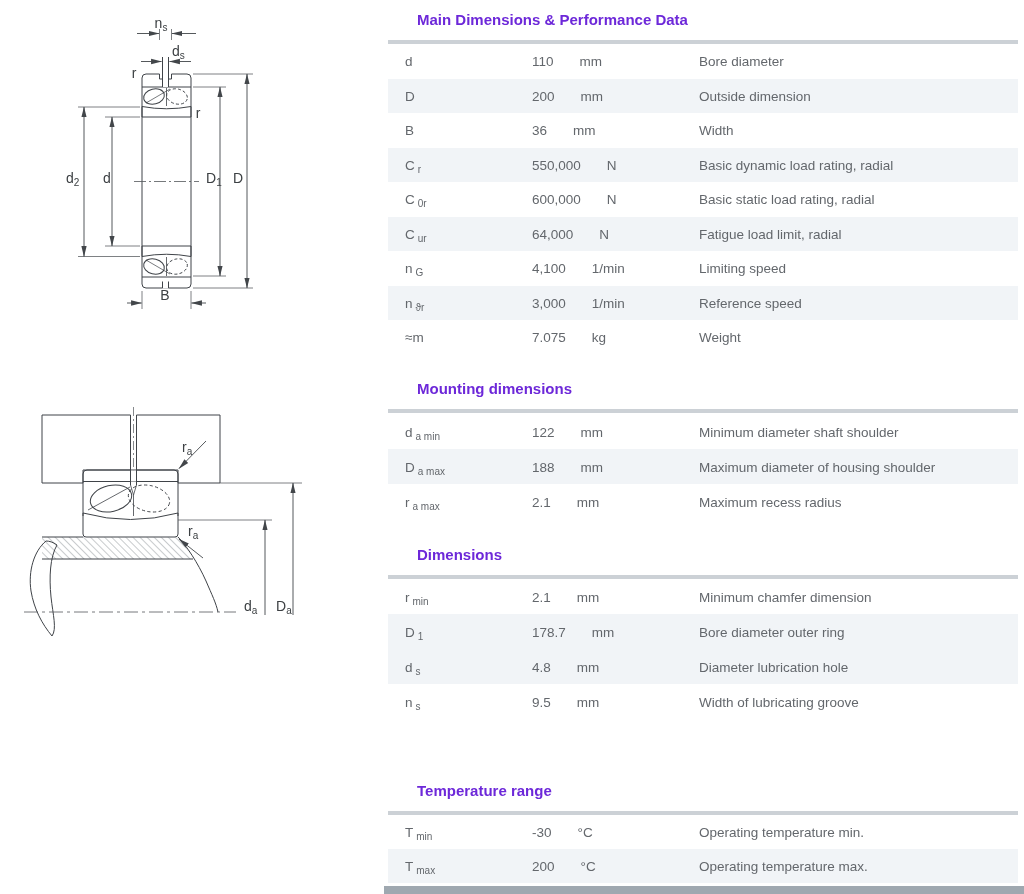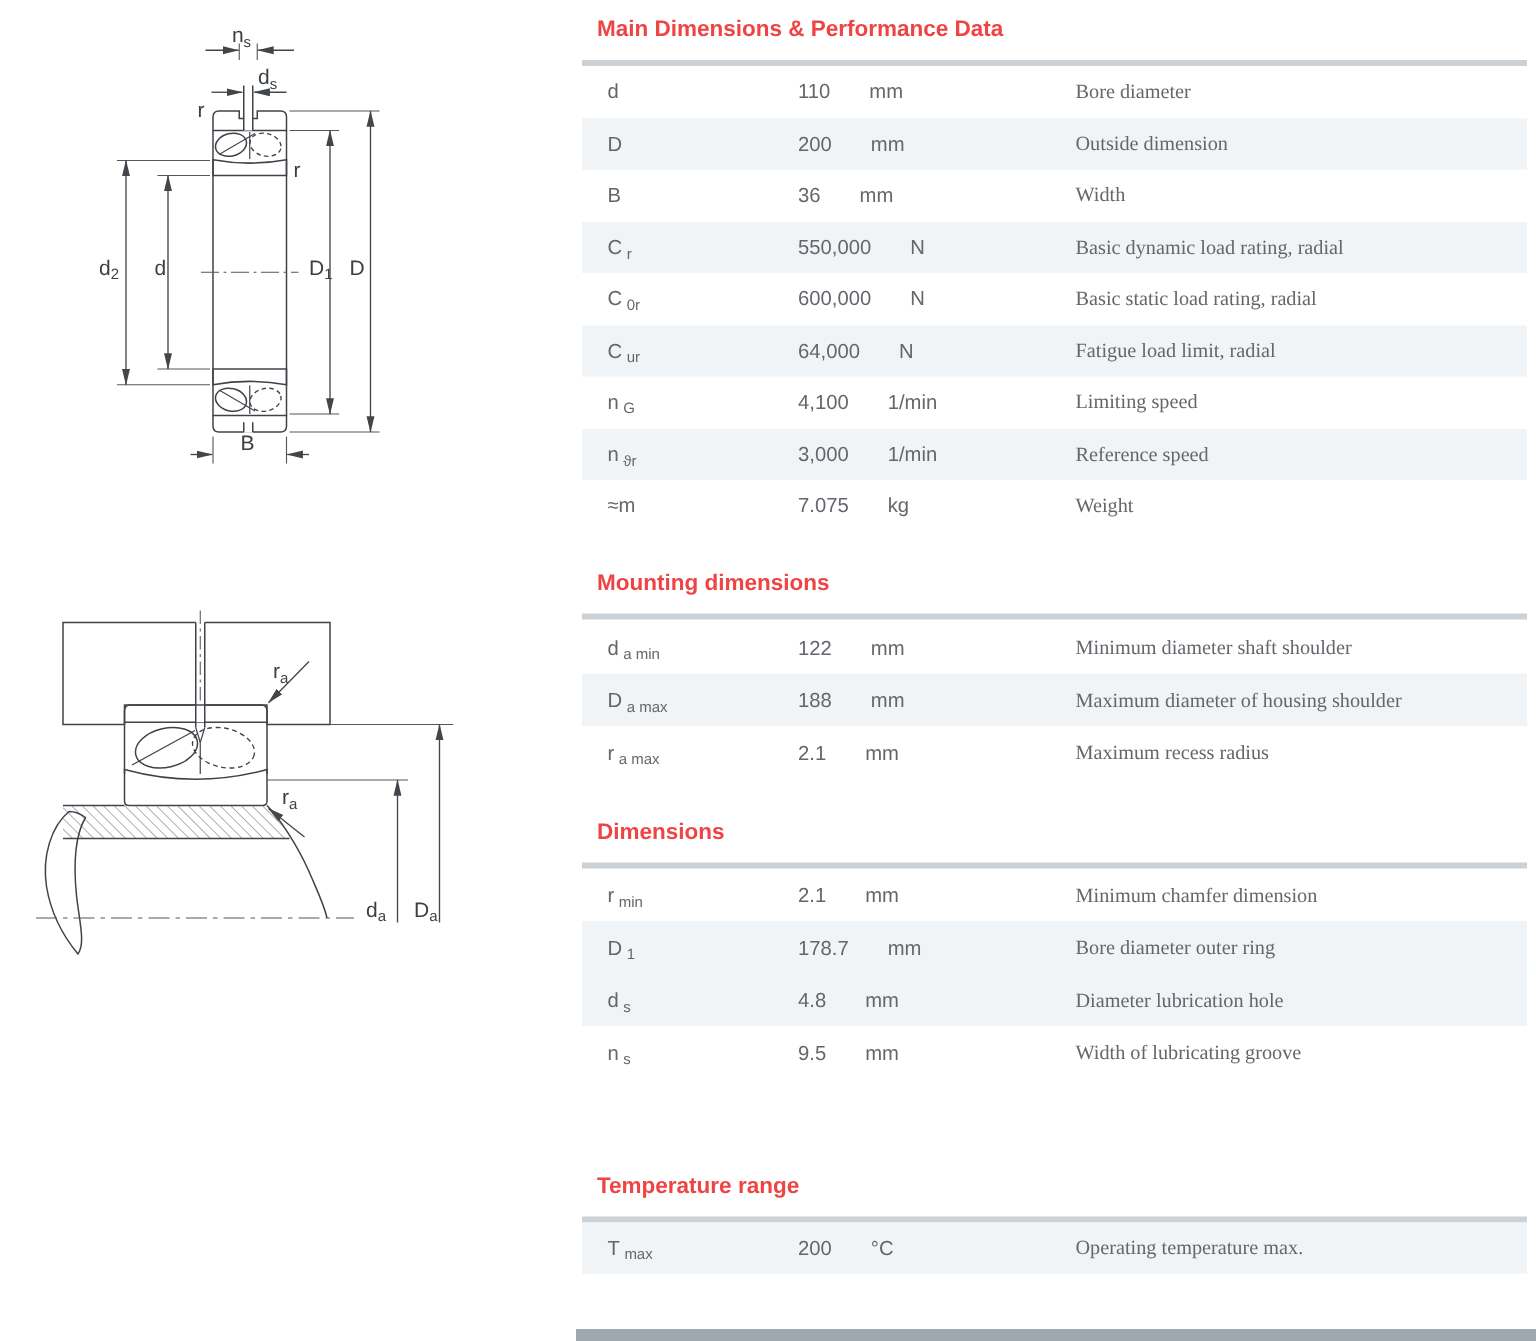--- a/index.html
+++ b/index.html
@@ -1,29 +1,29 @@
 <!DOCTYPE html>
 <html><head>
 <meta charset="utf-8">
 <style>
   html,body{margin:0;padding:0;background:#ffffff;}
   #page{position:relative;width:1024px;height:894px;background:#ffffff;overflow:hidden;
         font-family:"Liberation Sans",sans-serif;padding-left:32px;}
   
   #panel{position:absolute;left:388px;top:0;width:630px;height:894px;}
-  .sec-title{position:absolute;left:10px;height:22px;font-size:15px;font-weight:bold;
-             color:#ef4444;white-space:nowrap;text-align:center;}
+  .sec-title{position:absolute;left:29px;height:22px;font-size:15px;font-weight:bold;
+             color:#6d28d9;white-space:nowrap;text-align:center;}
   .sec-bar{position:absolute;left:0;width:100%;height:4px;background:#ccd1d6;}
   .rows{position:absolute;left:0;width:100%;}
   .row{position:relative;width:100%;}
   .s0 .row{height:34.5px;} .s1 .row{height:35px;} .s2 .row{height:35px;} .s3 .row{height:34px;}
   .row.alt{background:#f1f4f7;}
   .cell{position:absolute;top:50%;transform:translateY(-50%);font-size:13.5px;color:#63676c;
         white-space:nowrap;}
-  .cell.sym{left:17px;} .cell.val{left:144px;} .cell.desc{left:329px;font-family:Liberation Serif, serif;}
+  .cell.sym{left:17px;} .cell.val{left:144px;} .cell.desc{left:311px;}
   .sub{font-size:10px;position:relative;top:3px;margin-left:3px;}
   .unit{margin-left:26px;}
   #bottom-divider{position:absolute;left:384px;top:886px;width:640px;height:8px;background:#9fa8b0;}
   
   svg text{font-family:"Liberation Sans",sans-serif;font-size:14px;fill:#3c4043;}
   svg tspan.ssub{font-size:10px;}
   .oln{stroke:#3f4348;stroke-width:1;fill:none;}
   .dim{stroke:#42464a;stroke-width:0.9;fill:none;}
   .ext{stroke:#53575b;stroke-width:0.75;fill:none;}
 </style>
@@ -260,20 +260,25 @@
         <div class="row">
           <span class="cell sym"><span class="m">n</span><span class="sub">s</span></span>
           <span class="cell val"><span class="num">9.5</span><span class="unit">mm</span></span>
           <span class="cell desc">Width of lubricating groove</span>
         </div>
       </div>
 
     <div class="sec-title" style="top:782px">Temperature range</div>
     <div class="sec-bar" style="top:811px"></div>
     <div class="rows s3" style="top:815px">
+        <div class="row">
+          <span class="cell sym"><span class="m">T</span><span class="sub">min</span></span>
+          <span class="cell val"><span class="num">-30</span><span class="unit">°C</span></span>
+          <span class="cell desc">Operating temperature min.</span>
+        </div>
         <div class="row alt">
           <span class="cell sym"><span class="m">T</span><span class="sub">max</span></span>
           <span class="cell val"><span class="num">200</span><span class="unit">°C</span></span>
           <span class="cell desc">Operating temperature max.</span>
         </div>
       </div>
   </div>
 
   <div id="bottom-divider"></div>
 </div>

